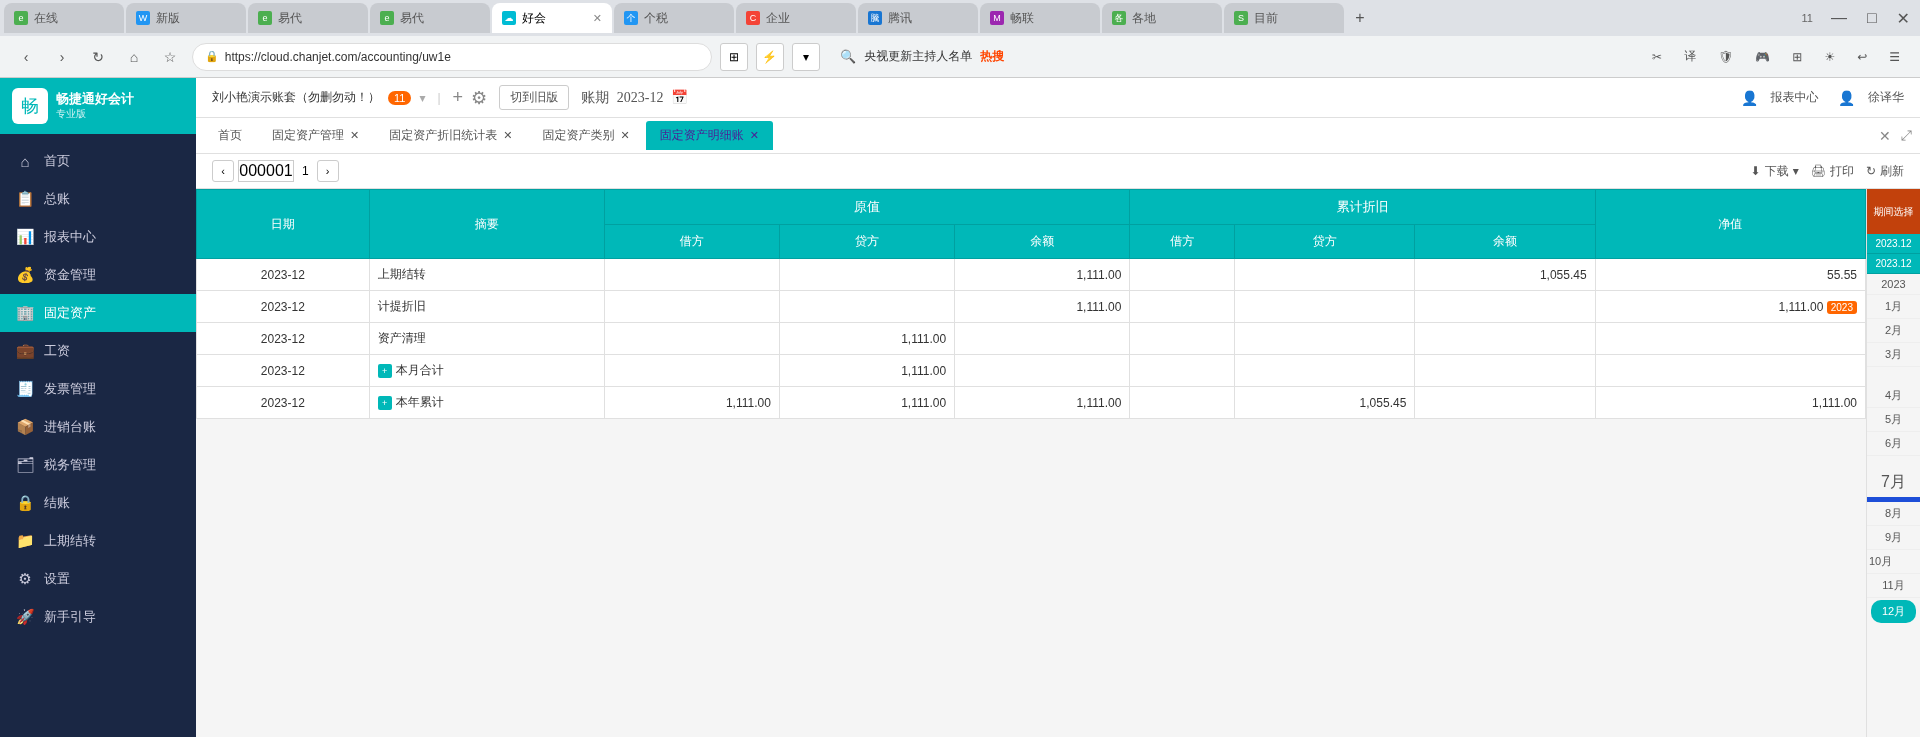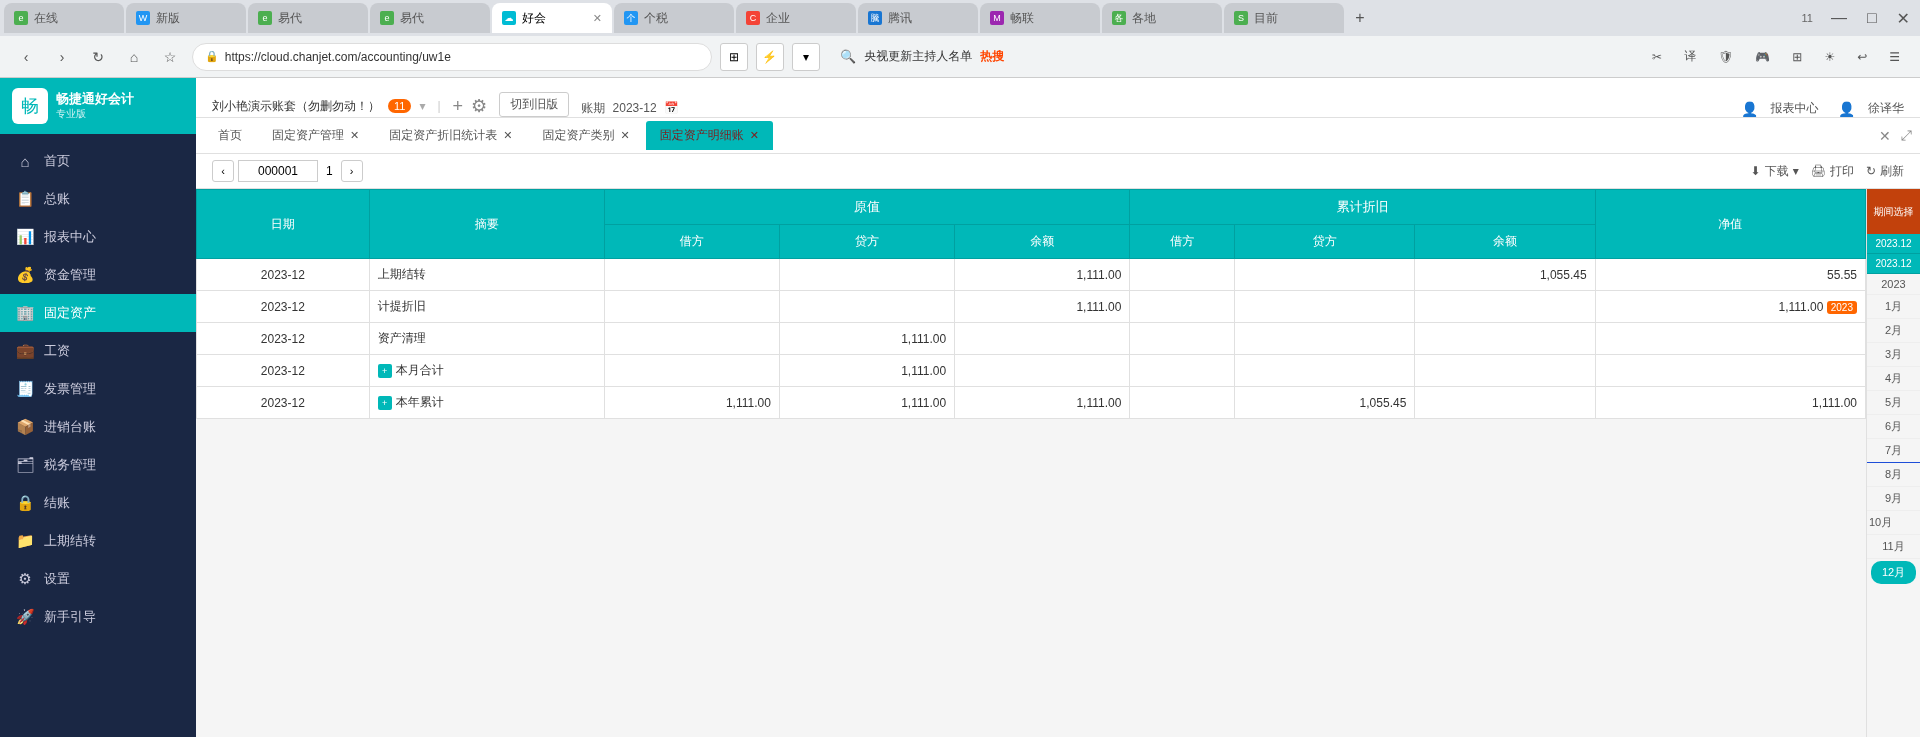--- a/index.html
+++ b/index.html
@@ -33,40 +33,40 @@
     .sidebar-subtitle { font-size: 10px; color: rgba(255,255,255,0.8); }
     .sidebar-nav { flex: 1; overflow-y: auto; padding: 8px 0; }
     .sidebar-item { display: flex; align-items: center; padding: 10px 16px; cursor: pointer; color: #ccd; gap: 10px; font-size: 13px; }
     .sidebar-item.active { background: #00b8b8; color: #fff; }
     .sidebar-item .icon { font-size: 15px; width: 18px; text-align: center; }
 
     
     .main-content { flex: 1; background: #f5f5f5; display: flex; flex-direction: column; overflow: hidden; }
 
     
-    .app-header { background: #fff; border-bottom: 1px solid #e0e0e0; padding: 0 16px; height: 40px; display: flex; align-items: flex-end; gap: 12px; }
+    .app-header { background: #fff; border-bottom: 1px solid #e0e0e0; padding: 0 16px; height: 40px; display: flex; align-items: center; gap: 12px; }
     .account-info { display: flex; align-items: center; gap: 8px; font-size: 12px; color: #333; }
     .account-badge { background: #ff6600; color: #fff; border-radius: 10px; padding: 1px 6px; font-size: 11px; }
     .header-btn { padding: 3px 10px; border: 1px solid #ccc; border-radius: 3px; cursor: pointer; font-size: 12px; color: #555; background: #fff; }
-    .period-info { font-size: 12px; color: #555; }
+    .period-info { font-size: 14px; color: #555; font-family: Liberation Serif, serif; }
     .header-right { margin-left: auto; display: flex; align-items: center; gap: 12px; font-size: 12px; color: #555; cursor: pointer; }
 
     
     .page-tabs { background: #fff; border-bottom: 1px solid #e0e0e0; display: flex; align-items: center; padding: 0 8px; height: 36px; gap: 2px; }
     .page-tab { padding: 6px 14px; font-size: 12px; color: #555; cursor: pointer; border-radius: 3px 3px 0 0; display: flex; align-items: center; gap: 6px; white-space: nowrap; }
-    .page-tab.active { background: #00b8b8; color: #7f1d1d; }
+    .page-tab.active { background: #00b8b8; color: #4c1d95; }
     .page-tab .tab-x { font-size: 11px; cursor: pointer; }
     .tab-controls-right { margin-left: auto; display: flex; align-items: center; gap: 4px; }
 
     
     .toolbar { background: #fff; border-bottom: 1px solid #e0e0e0; display: flex; align-items: center; padding: 6px 16px; gap: 8px; }
     .toolbar-left { display: flex; align-items: center; gap: 4px; }
     .page-nav { display: flex; align-items: center; gap: 4px; }
     .page-nav-btn { width: 22px; height: 22px; border: 1px solid #ccc; border-radius: 3px; display: flex; align-items: center; justify-content: center; cursor: pointer; background: #fff; font-size: 11px; }
-    .page-input { width: 80px; height: 22px; border: 1px solid #ccc; text-align: center; font-size: 12px; background: #fff; }
+    .page-input { width: 56px; height: 22px; border: 1px solid #ccc; text-align: center; font-size: 16px; background: #fff; }
     .toolbar-right { margin-left: auto; display: flex; align-items: center; gap: 12px; }
     .toolbar-action { display: flex; align-items: center; gap: 4px; color: #555; cursor: pointer; font-size: 12px; }
 
     
     .table-area { flex: 1; display: flex; overflow: hidden; position: relative; }
     .table-wrapper { flex: 1; overflow: auto; }
 
     
     .data-table { width: 100%; border-collapse: collapse; min-width: 900px; }
     .data-table th { background: #00b8b8; color: #fff; text-align: center; padding: 8px 6px; font-weight: normal; font-size: 12px; border: 1px solid #00a0a0; white-space: nowrap; }
@@ -407,24 +407,24 @@
         </div>
 
         <div style="width:54px;background:#f5f5f5;border-left:1px solid #e0e0e0;display:flex;flex-direction:column;flex-shrink:0;font-size:11px;overflow-y:auto;">
           <div style="background:#c2410c;color:#fff;text-align:center;padding:16px 2px;font-size:10px;line-height:1.3;">期间选择</div>
           <div style="background:#00b8b8;color:#fff;text-align:center;padding:4px 2px;font-size:10px;border-bottom:1px solid #00a0a0;">2023.12</div>
           <div style="background:#00b8b8;color:#fff;text-align:center;padding:4px 2px;font-size:10px;border-bottom:1px solid #00a0a0;">2023.12</div>
           <div style="text-align:center;padding:4px 2px;font-size:11px;color:#555;border-bottom:1px solid #eee;cursor:pointer;">2023</div>
           <div style="text-align:center;padding:4px 2px;font-size:11px;color:#555;border-bottom:1px solid #eee;cursor:pointer;">1月</div>
           <div style="text-align:center;padding:4px 2px;font-size:11px;color:#555;border-bottom:1px solid #eee;cursor:pointer;">2月</div>
           <div style="text-align:center;padding:4px 2px;font-size:11px;color:#555;border-bottom:1px solid #eee;cursor:pointer;">3月</div>
-          <div style="text-align:center;padding:4px 2px;font-size:11px;color:#555;border-bottom:1px solid #eee;cursor:pointer;">4月</div>
+          <div style="text-align:center;padding:4px 2px;font-size:11px;color:#555;border-bottom:1px solid #eee;cursor:pointer;margin-top:17px;">4月</div>
           <div style="text-align:center;padding:4px 2px;font-size:11px;color:#555;border-bottom:1px solid #eee;cursor:pointer;">5月</div>
           <div style="text-align:center;padding:4px 2px;font-size:11px;color:#555;border-bottom:1px solid #eee;cursor:pointer;">6月</div>
-          <div style="text-align:center;padding:4px 2px;font-size:11px;color:#555;border-bottom:1px solid #1d4ed8;cursor:pointer;">7月</div>
+          <div style="text-align:center;padding:4px 2px;font-size:16px;color:#555;border-bottom:5px solid #1d4ed8;cursor:pointer;margin-top:12px;">7月</div>
           <div style="text-align:center;padding:4px 2px;font-size:11px;color:#555;border-bottom:1px solid #eee;cursor:pointer;">8月</div>
           <div style="text-align:center;padding:4px 2px;font-size:11px;color:#555;border-bottom:1px solid #eee;cursor:pointer;">9月</div>
           <div style="padding:4px 2px;font-size:11px;color:#555;border-bottom:1px solid #eee;cursor:pointer;">10月</div>
           <div style="text-align:center;padding:4px 2px;font-size:11px;color:#555;border-bottom:1px solid #eee;cursor:pointer;">11月</div>
           <div style="background:#00b8b8;color:#fff;text-align:center;padding:4px 2px;font-size:11px;border-radius:10px;margin:2px 4px;cursor:pointer;">12月</div>
         </div>
       </div>
 
     </div>
   </div>

